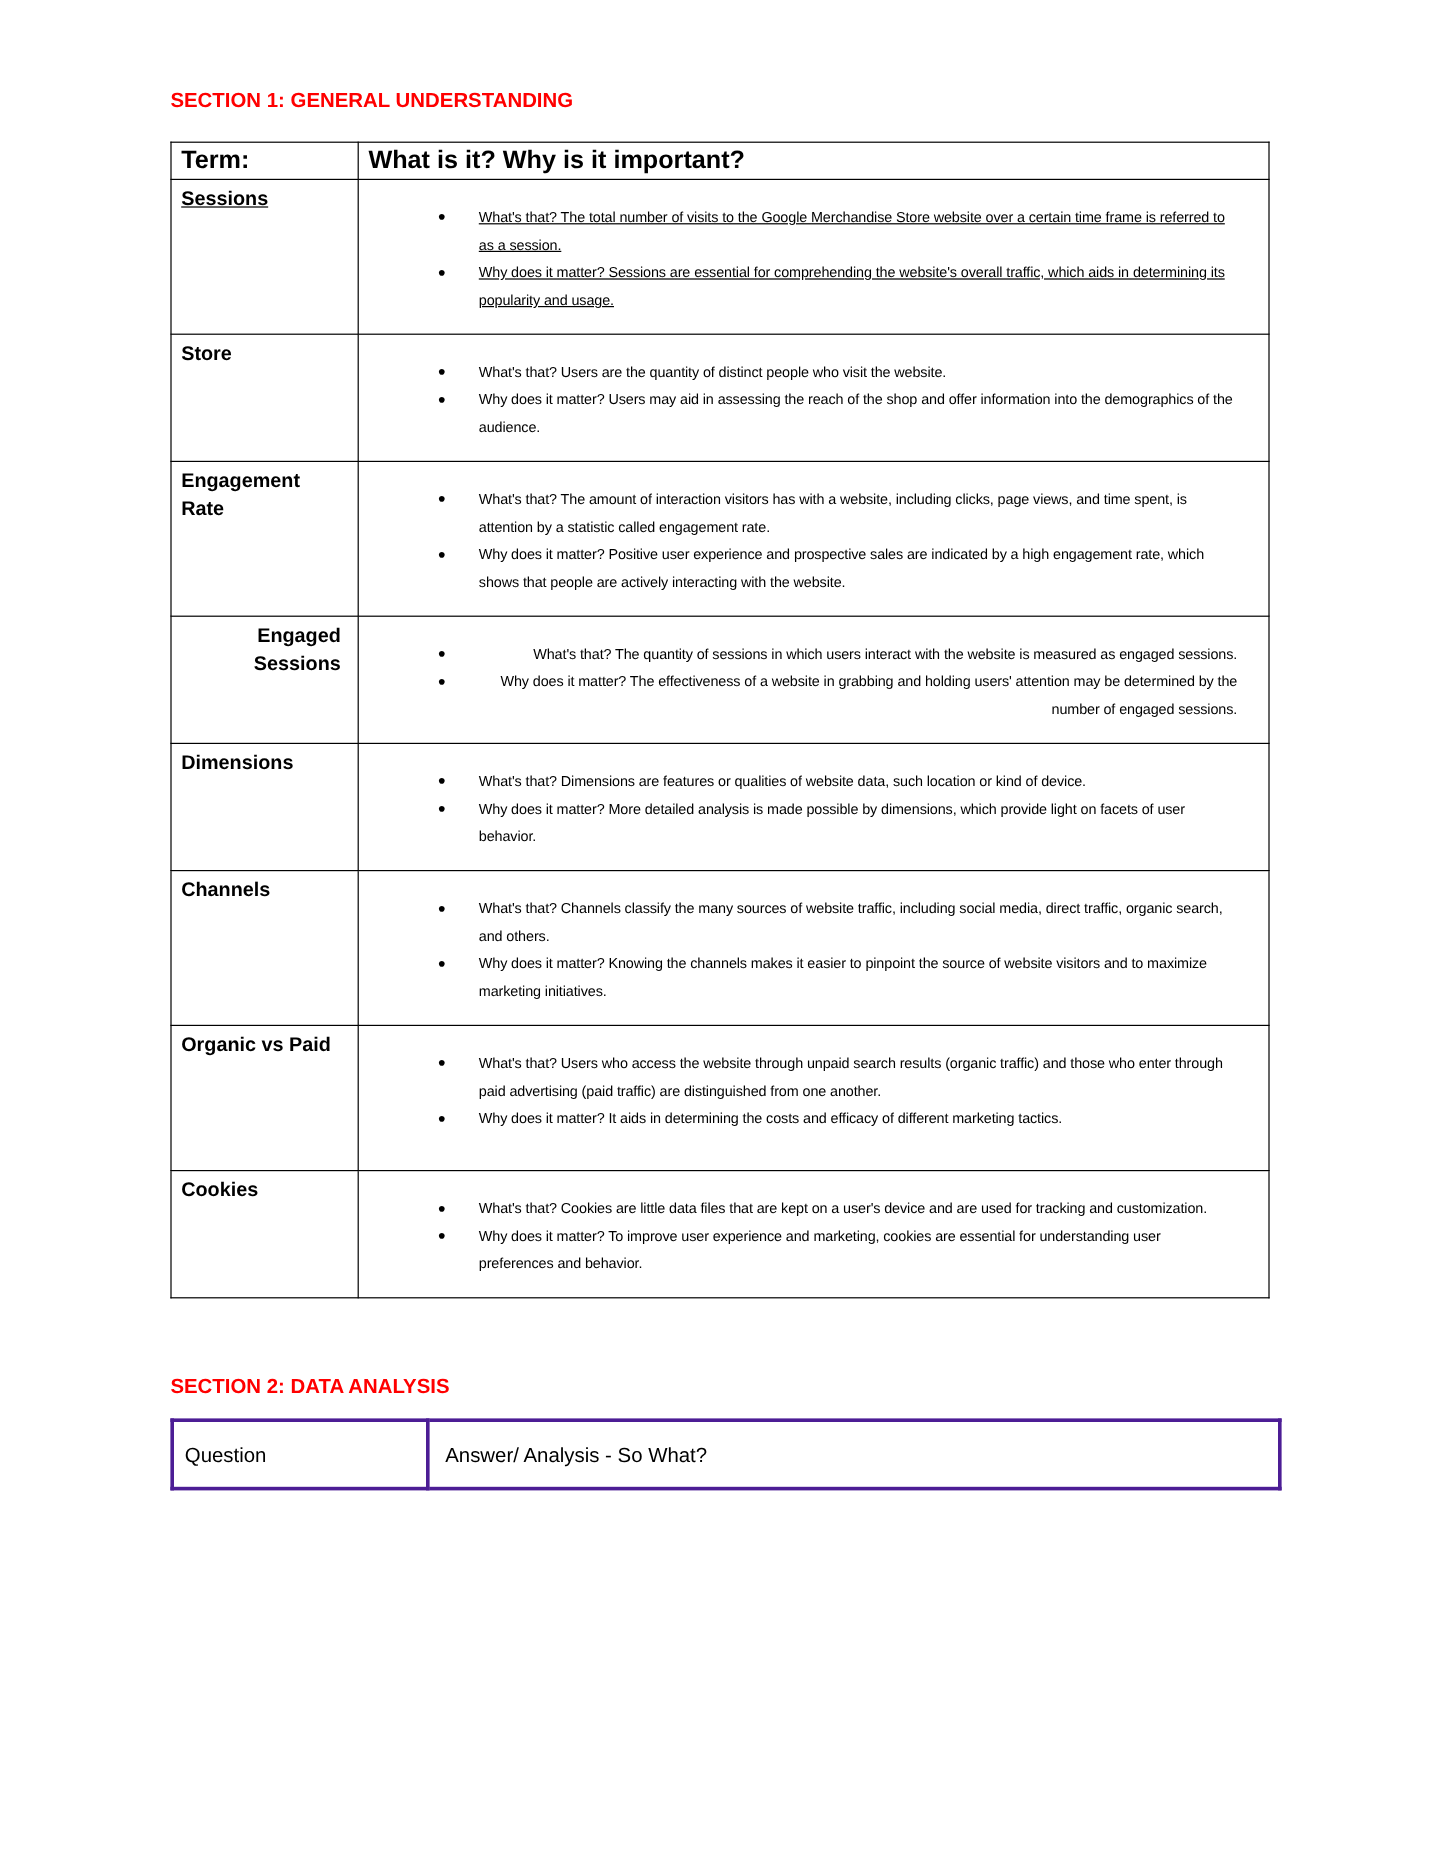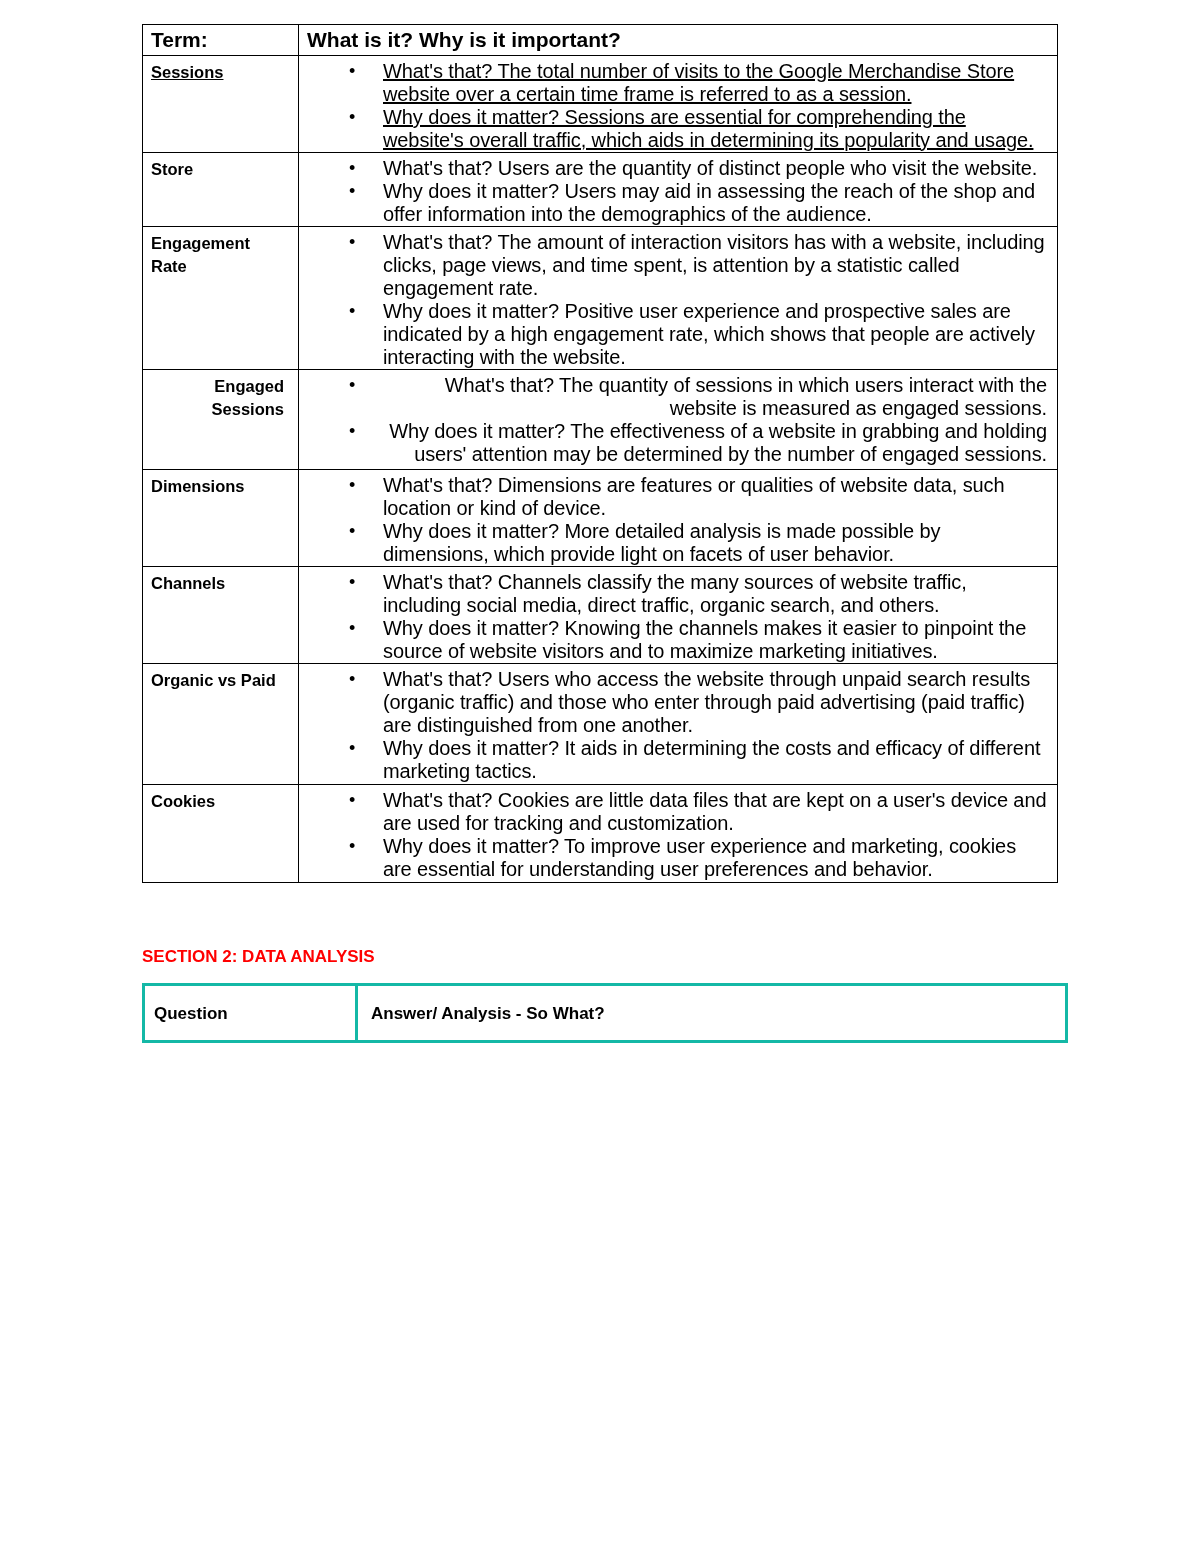--- a/index.html
+++ b/index.html
@@ -53,53 +53,54 @@
   .terms tbody tr:nth-child(1) { height: 97px; text-decoration: underline; }
   .terms tbody tr:nth-child(2) { height: 73px; }
   .terms tbody tr:nth-child(3) { height: 120px; }
   .terms tbody tr:nth-child(4) { height: 100px; text-align: right; }
   .terms tbody tr:nth-child(5) { height: 96px; }
   .terms tbody tr:nth-child(6) { height: 94px; }
   .terms tbody tr:nth-child(7) { height: 121px; }
   .terms tbody tr:nth-child(8) { height: 98px; }
 
   ul.bullets {
-    margin: 0; list-style: none;
+    margin: 16px; list-style: none;
     padding: 0 4px 0 84px;
-    font-size: 20px; line-height: 23px; letter-spacing: -0.1px;
+    font-size: 12px; line-height: 23px; letter-spacing: -0.1px;
   }
   ul.bullets li { position: relative; }
   ul.bullets li::before {
     content: "\2022";
     position: absolute; left: -34px; top: 0;
     font-size: 18px;
   }
 
   table.analysis {
     border-collapse: collapse;
     margin-top: 16px;
     width: 926px;
     table-layout: fixed;
   }
   .analysis td {
-    border: 3px solid #14b8a6;
-    font-size: 17px; font-weight: 700;
+    border: 3px solid #4c1d95;
+    font-size: 17px; font-weight: 400;
     vertical-align: middle;
     height: 57px;
     padding: 2px 8px 0 9px;
   }
   .analysis td.q { width: 213px; }
   .analysis td.a { padding-left: 13px; }
 </style>
 </head>
 <body>
 
 <div class="content">
 
 
+  <h2 class="section-heading">SECTION 1: GENERAL UNDERSTANDING</h2>
 
   <table class="terms">
     <thead>
       <tr>
         <th class="col-term">Term:</th>
         <th>What is it? Why is it important?</th>
       </tr>
     </thead>
     <tbody>
       <tr>

